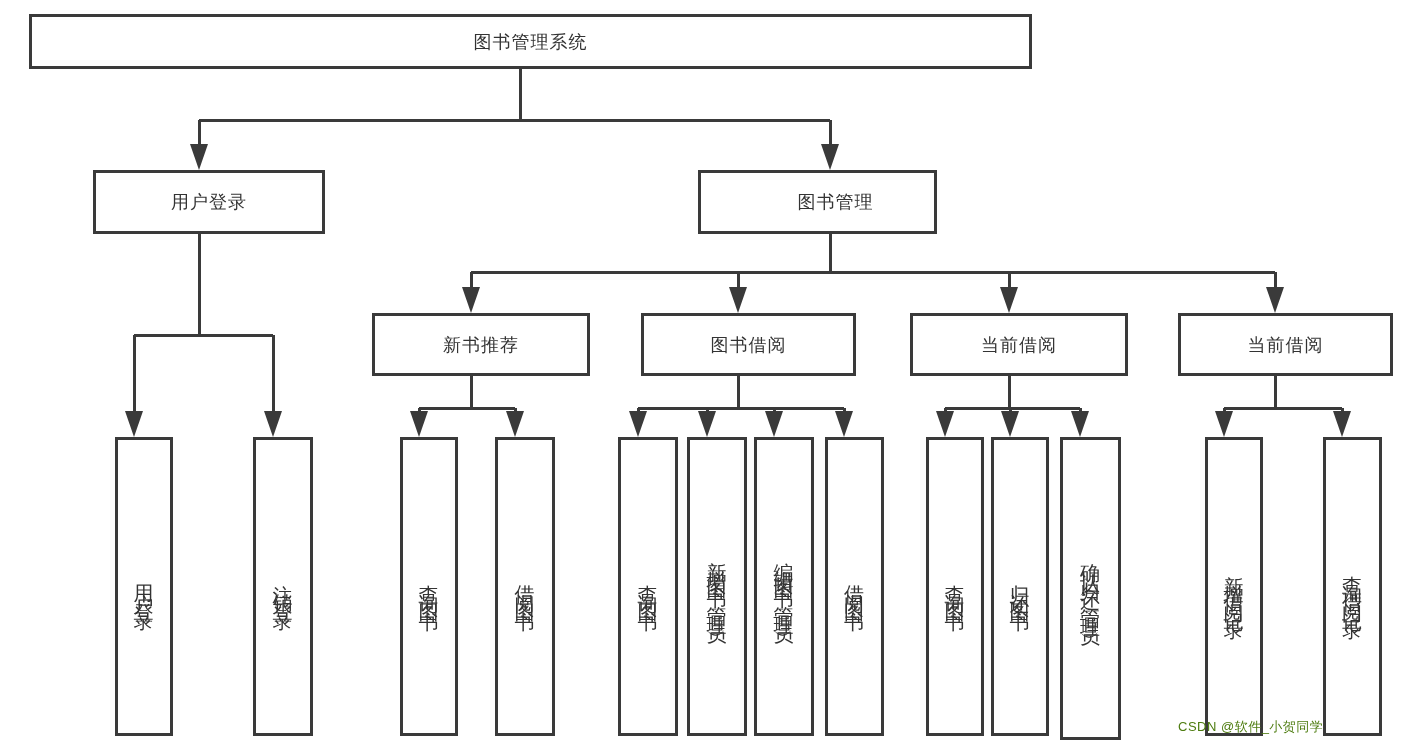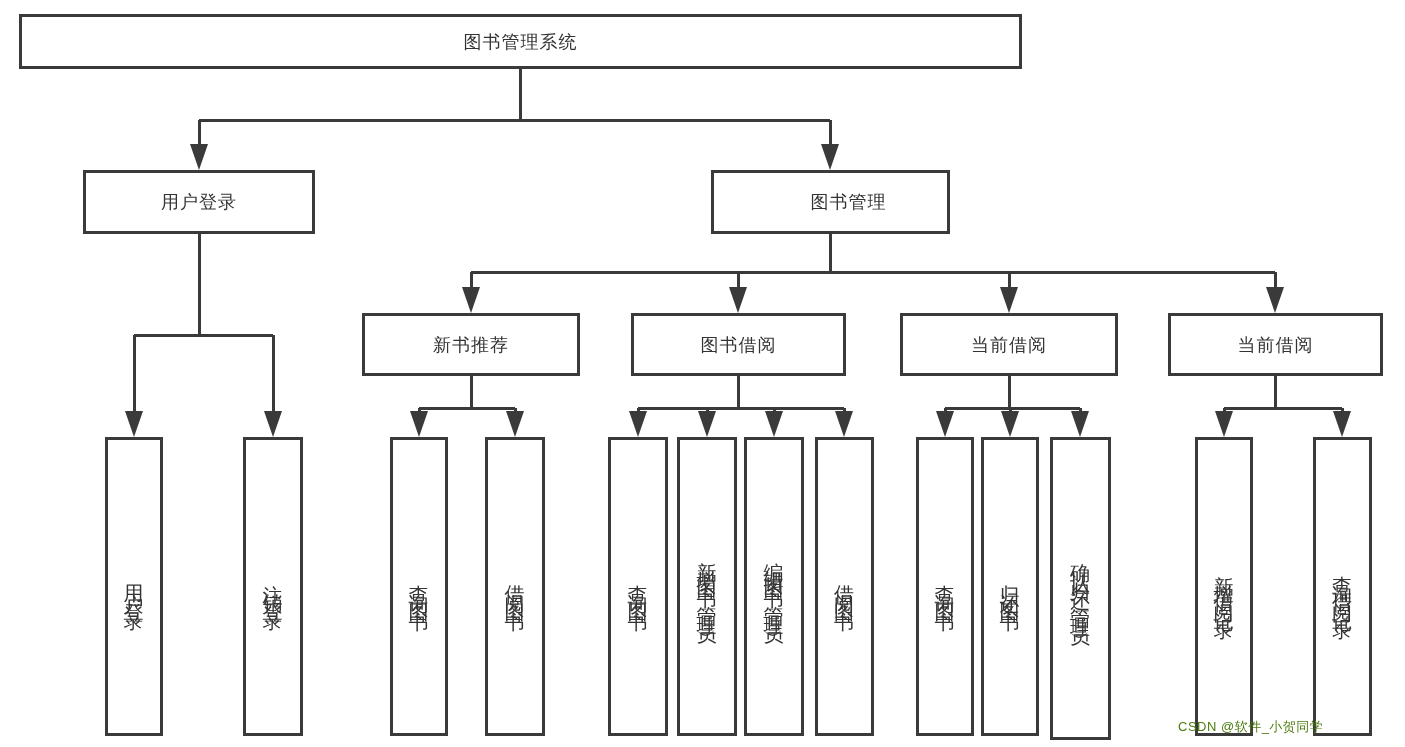--- a/index.html
+++ b/index.html
@@ -39,20 +39,21 @@
   }
   .node {
     position: absolute;
     box-sizing: border-box;
     background: #ffffff;
     border: 3px solid #3a3a3a;
     display: flex;
     align-items: center;
     justify-content: center;
     z-index: 1;
+    margin-left: 10px;
   }
   .hlabel {
     font-size: 18px;
     letter-spacing: 1px;
     white-space: nowrap;
     color: #333333;
   }
   .vlabel {
     writing-mode: vertical-rl;
     text-orientation: mixed;
@@ -128,21 +129,21 @@
     </g>
   </svg>
 
   <div class="node" style="left:19px; top:14px; width:1003px; height:55px;">
     <span class="hlabel">图书管理系统</span>
   </div>
 
   <div class="node" style="left:83px; top:170px; width:232px; height:64px;">
     <span class="hlabel">用户登录</span>
   </div>
-  <div class="node" style="left:711px; top:170px; width:239px; height:64px;padding-left:36px;">
+  <div class="node" style="left:688px; top:170px; width:239px; height:64px;padding-left:36px;">
     <span class="hlabel">图书管理</span>
   </div>
 
   <div class="node" style="left:631px; top:313px; width:215px; height:63px;">
     <span class="hlabel">图书借阅</span>
   </div>
   <div class="node" style="left:362px; top:313px; width:218px; height:63px;">
     <span class="hlabel">新书推荐</span>
   </div>
   <div class="node" style="left:900px; top:313px; width:218px; height:63px;">

